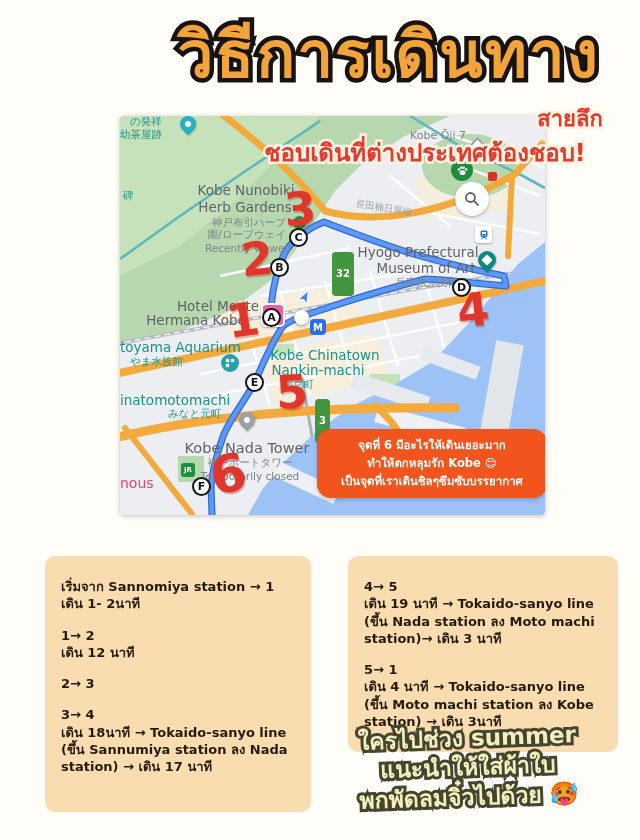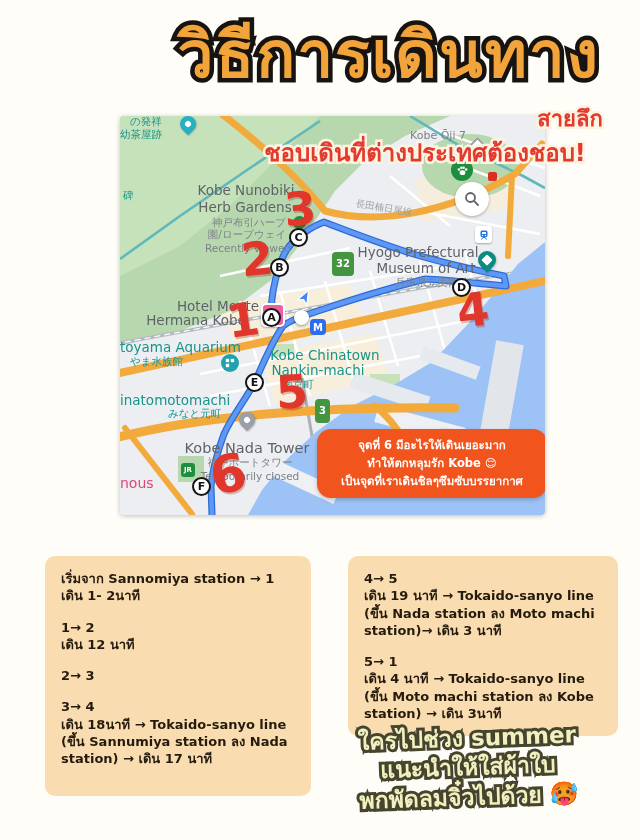--- a/index.html
+++ b/index.html
@@ -34,21 +34,21 @@
   .teal{color:#18948a;}
   .t14{font-size:13.5px;font-weight:500;}
   .t11{font-size:10.5px;}
   .pink{color:#e0457b;font-size:14px;font-weight:500;}
   .stopnum{position:absolute;z-index:8;font-size:46px;font-weight:700;color:#e0362b;
            line-height:1;text-shadow:1px 2px 0 rgba(140,20,10,.28);}
   .stopletter{position:absolute;z-index:7;width:19px;height:19px;border-radius:50%;background:#fff;
               border:2px solid #141414;box-sizing:border-box;display:flex;align-items:center;
               justify-content:center;font-size:11px;font-weight:700;color:#111;}
   .shield{position:absolute;z-index:5;background:#43953f;color:#fff;font-size:10px;font-weight:700;
-          border-radius:4px;padding:6px 4px;line-height:1.2;}
+          border-radius:4px;padding:16px 4px;line-height:1.2;}
   .icon{position:absolute;z-index:6;display:flex;align-items:center;justify-content:center;}
   .searchbtn{width:34px;height:34px;border-radius:50%;background:#fff;box-shadow:0 1px 3px rgba(0,0,0,.3);}
   .pawwrap{width:22px;height:22px;border-radius:50%;background:#1e8e3e;}
   .pin{width:16px;height:16px;border-radius:50% 50% 50% 0;transform:rotate(-45deg);
        box-shadow:0 1px 2px rgba(0,0,0,.25);}
   .pin i{display:block;width:6px;height:6px;border-radius:50%;background:#fff;margin:5px;}
   .micon{width:16px;height:16px;border-radius:4px;background:#2a6df4;color:#fff;font-size:10px;
          font-weight:700;display:flex;align-items:center;justify-content:center;}
   .trainicon{width:17px;height:17px;border-radius:3px;background:#fff;box-shadow:0 1px 2px rgba(0,0,0,.3);}
   .jricon{width:14px;height:14px;border-radius:3px;background:#1e8e3e;color:#fff;font-size:7px;
@@ -59,21 +59,21 @@
   .whitemk{width:15px;height:15px;border-radius:50%;background:#fff;box-shadow:0 1px 3px rgba(0,0,0,.4);}
   .tealcircle{width:18px;height:18px;border-radius:50%;background:#21a0ae;}
   .redmini{width:9px;height:9px;border-radius:2px;background:#d93025;}
   
   .bubble{left:197px;top:313px;width:218px;z-index:10;background:#f2541d;border-radius:14px;
           padding:8px 6px;color:#fff;font-size:11.5px;font-weight:700;text-align:center;
           line-height:1.55;box-shadow:0 2px 4px rgba(0,0,0,.2);}
   .bubble:before{content:"";position:absolute;left:-7px;top:12px;width:0;height:0;
           border:8px solid transparent;border-right-color:#f2541d;border-top-width:2px;}
   
-  .notebox{background:#f9ddb0;border-radius:10px;padding:14px 16px;color:#241a0e;z-index:6;
+  .notebox{background:#f9ddb0;border-radius:10px;padding:22px 16px;color:#241a0e;z-index:6;
            font-weight:700;font-size:13px;line-height:1.33;}
   .notebox .grp{margin-bottom:14px;}
   .notebox .grp:last-child{margin-bottom:0;}
   .notebox .grp div{white-space:nowrap;}
   .box-left{left:45px;top:556px;width:234px;min-height:212px;}
   .box-right{left:348px;top:556px;width:238px;}
   
   .footer-note{left:468px;top:724px;transform:translateX(-50%) rotate(-2deg);z-index:8;text-align:center;}
   .footer-note .o2{font-size:23px;font-weight:700;line-height:1.28;white-space:nowrap;}
   .footer-note .stroke{-webkit-text-stroke:6px #45452f;color:#45452f;}

